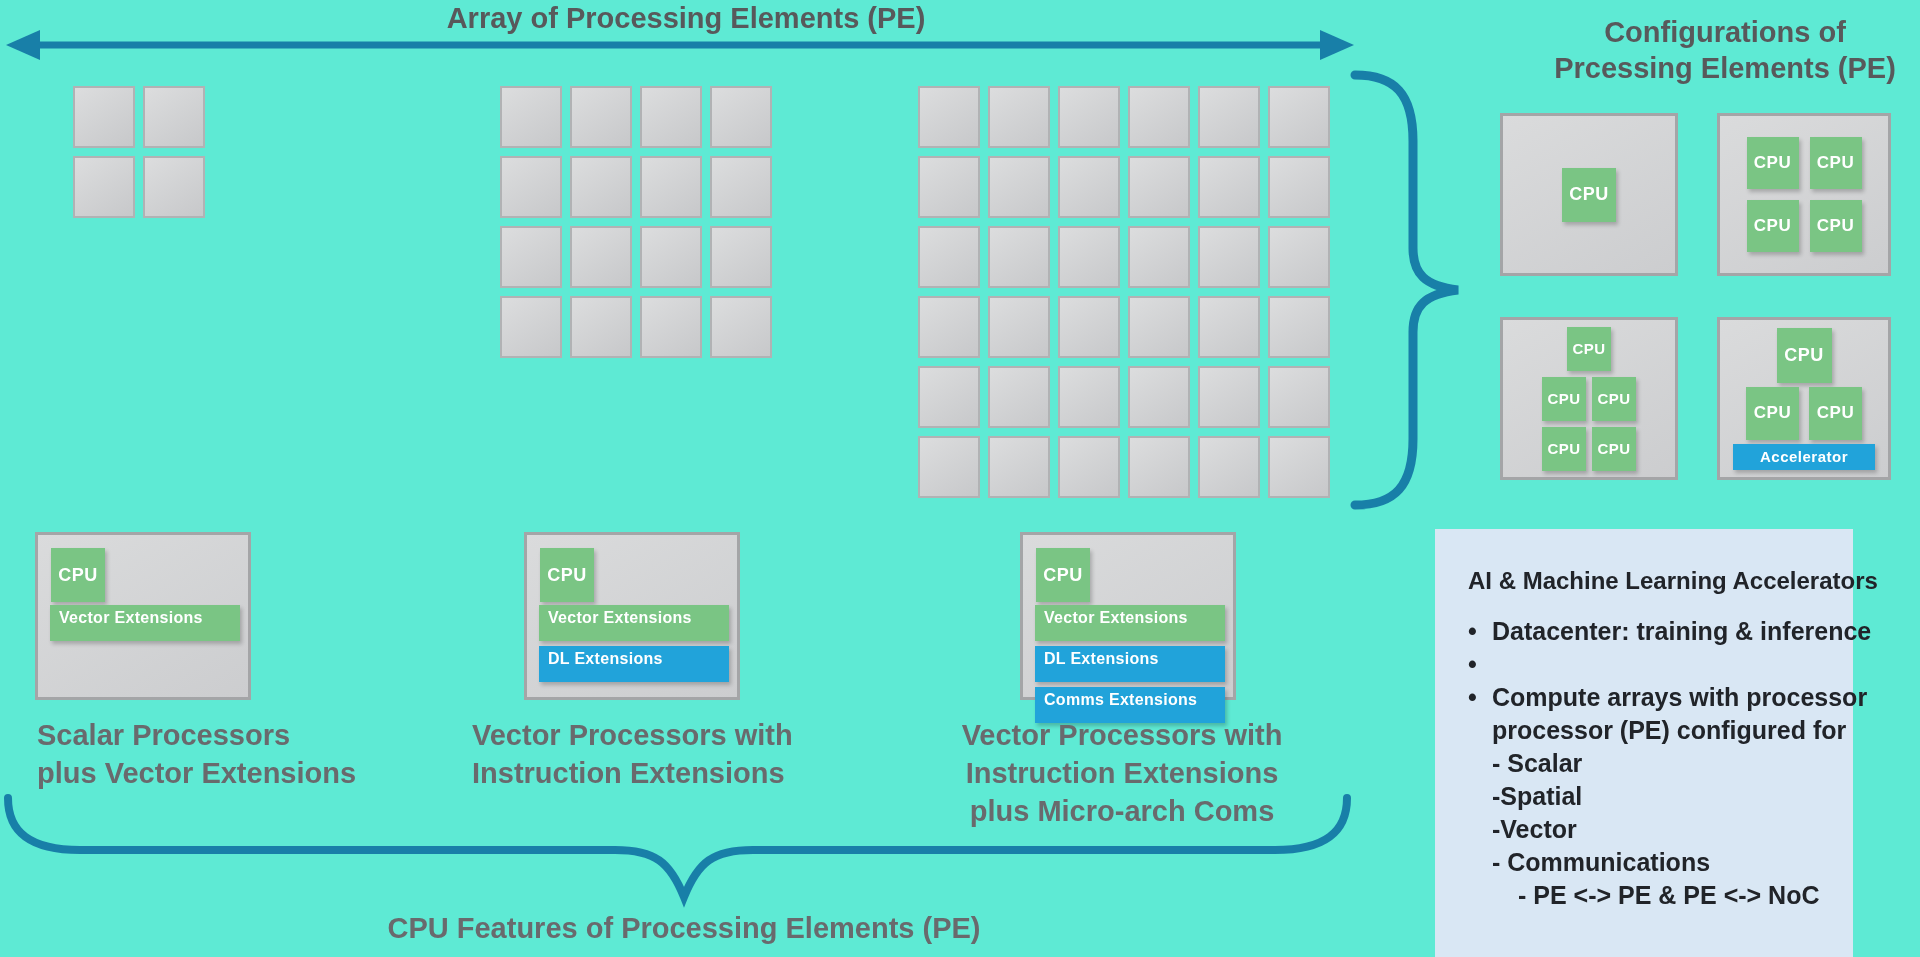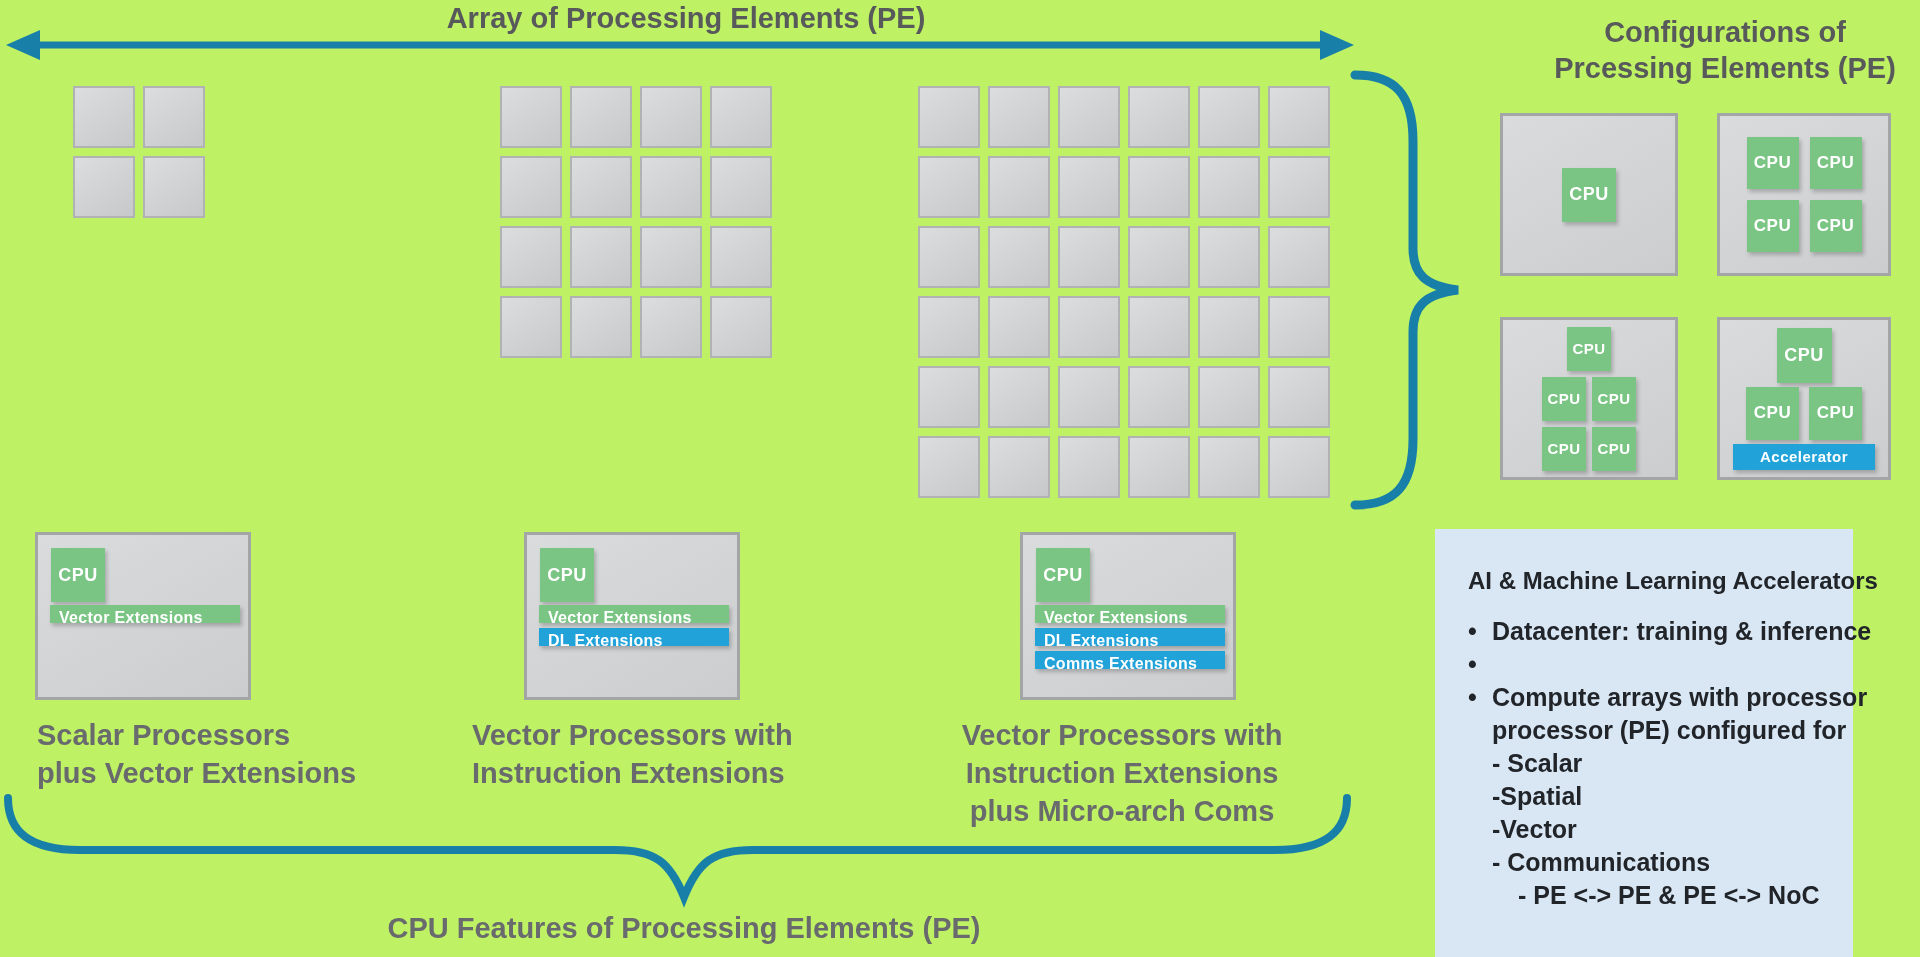--- a/index.html
+++ b/index.html
@@ -1,16 +1,16 @@
 <!DOCTYPE html>
 <html><head>
 <meta charset="utf-8">
 <style>
   html,body{margin:0;padding:0;background:#ffffff;}
-  .canvas{position:relative;width:1920px;height:957px;background:#bef264;overflow:hidden;
+  .canvas{position:relative;width:1920px;height:957px;background:#5eead4;overflow:hidden;
           font-family:"Liberation Sans", sans-serif;}
 
   
   .top-title{position:absolute;left:336px;top:2px;width:700px;text-align:center;
              font-size:29px;font-weight:bold;color:#58595b;white-space:nowrap;}
   .cfg-title{position:absolute;left:1515px;top:14px;width:420px;text-align:center;
              font-size:29px;font-weight:bold;color:#58595b;line-height:36px;white-space:nowrap;}
   .caption{position:absolute;font-size:29px;font-weight:bold;color:#696a6d;
            line-height:38px;white-space:nowrap;}
   .caption.center{text-align:center;}
@@ -59,21 +59,21 @@
 
   
   .feat-box{position:absolute;box-sizing:border-box;width:216px;height:168px;top:532px;
             border:3px solid #a4a5a7;
             background:linear-gradient(150deg,#dadbdc 0%,#cccdcf 100%);}
   #featL{left:35px;}
   #featM{left:524px;}
   #featR{left:1020px;}
   .feat-chip{position:absolute;left:13px;top:13px;}
   .bars{position:absolute;left:12px;top:70px;display:flex;flex-direction:column;gap:5px;}
-  .bar{width:190px;height:18px;box-sizing:border-box;color:#fff;font-weight:bold;
+  .bar{width:190px;height:36px;box-sizing:border-box;color:#fff;font-weight:bold;
        font-size:16px;letter-spacing:0.3px;line-height:26px;padding-left:9px;
        white-space:nowrap;box-shadow:2px 3px 4px rgba(0,0,0,0.22);}
   .bar-green{background:#7ac584;}
   .bar-blue{background:#21a3da;}
 
   #capL{left:37px;top:716px;}
   #capM{left:472px;top:716px;}
   #capR{left:942px;top:716px;width:360px;}
 
   

